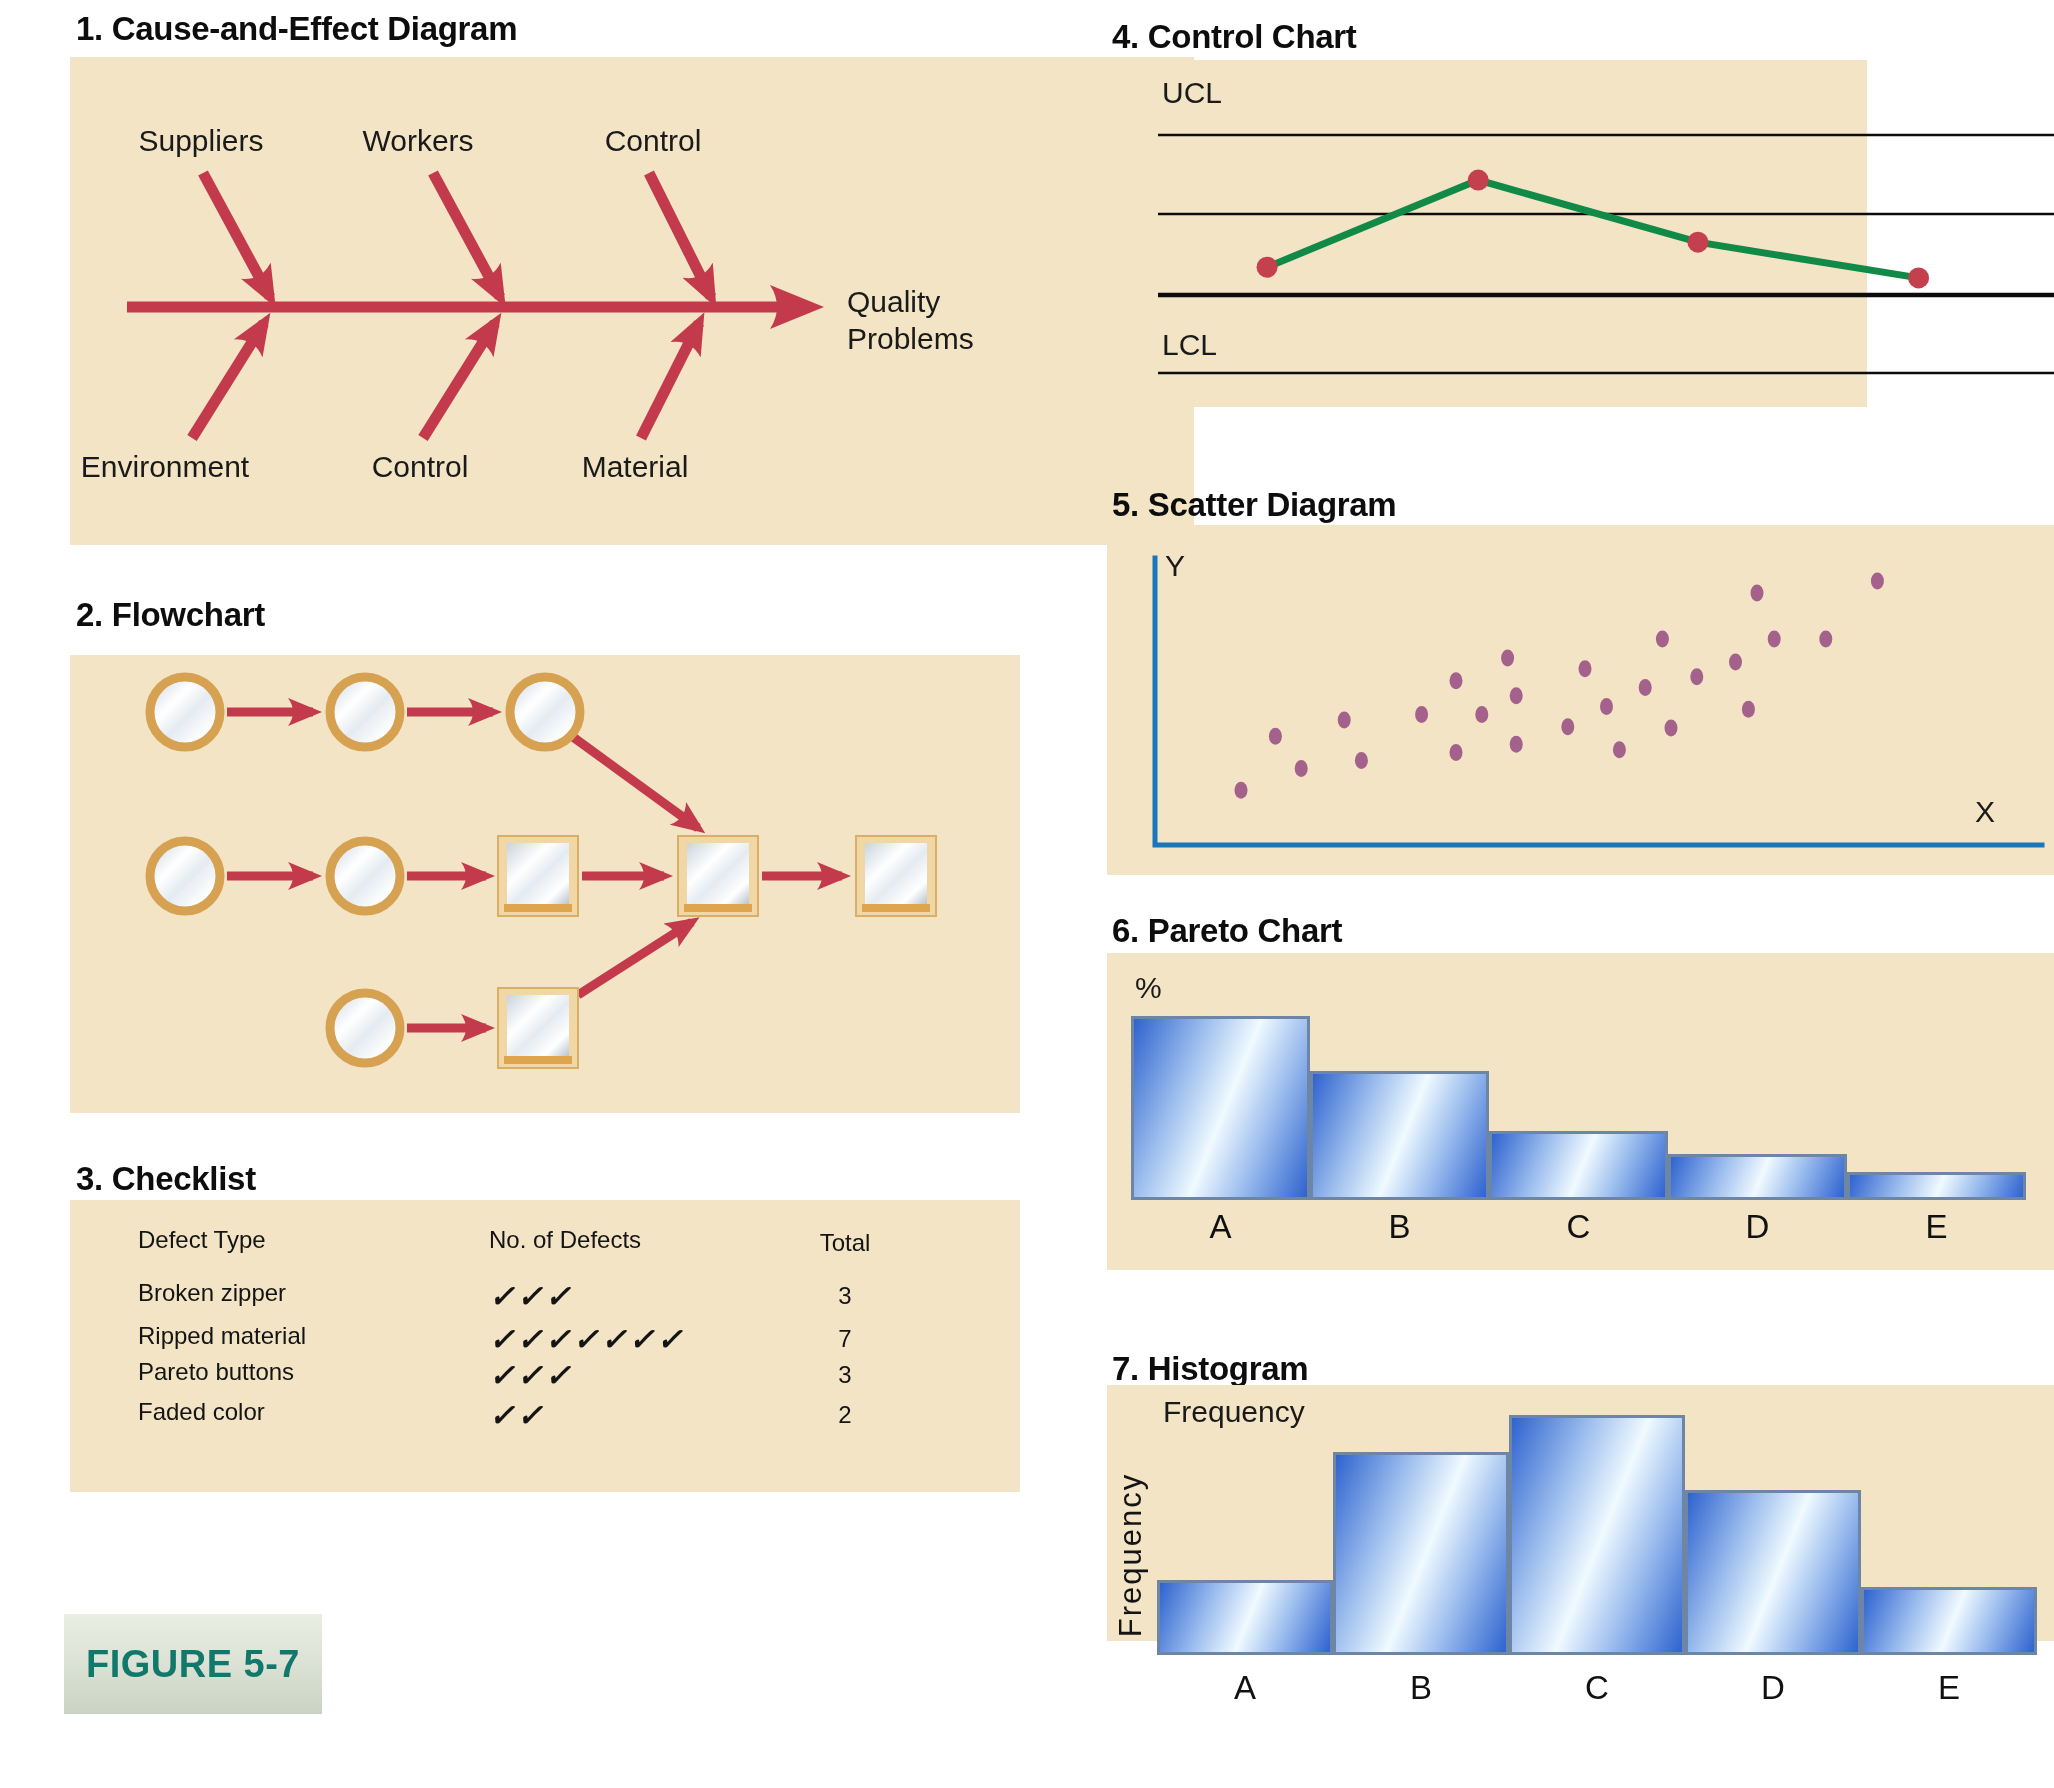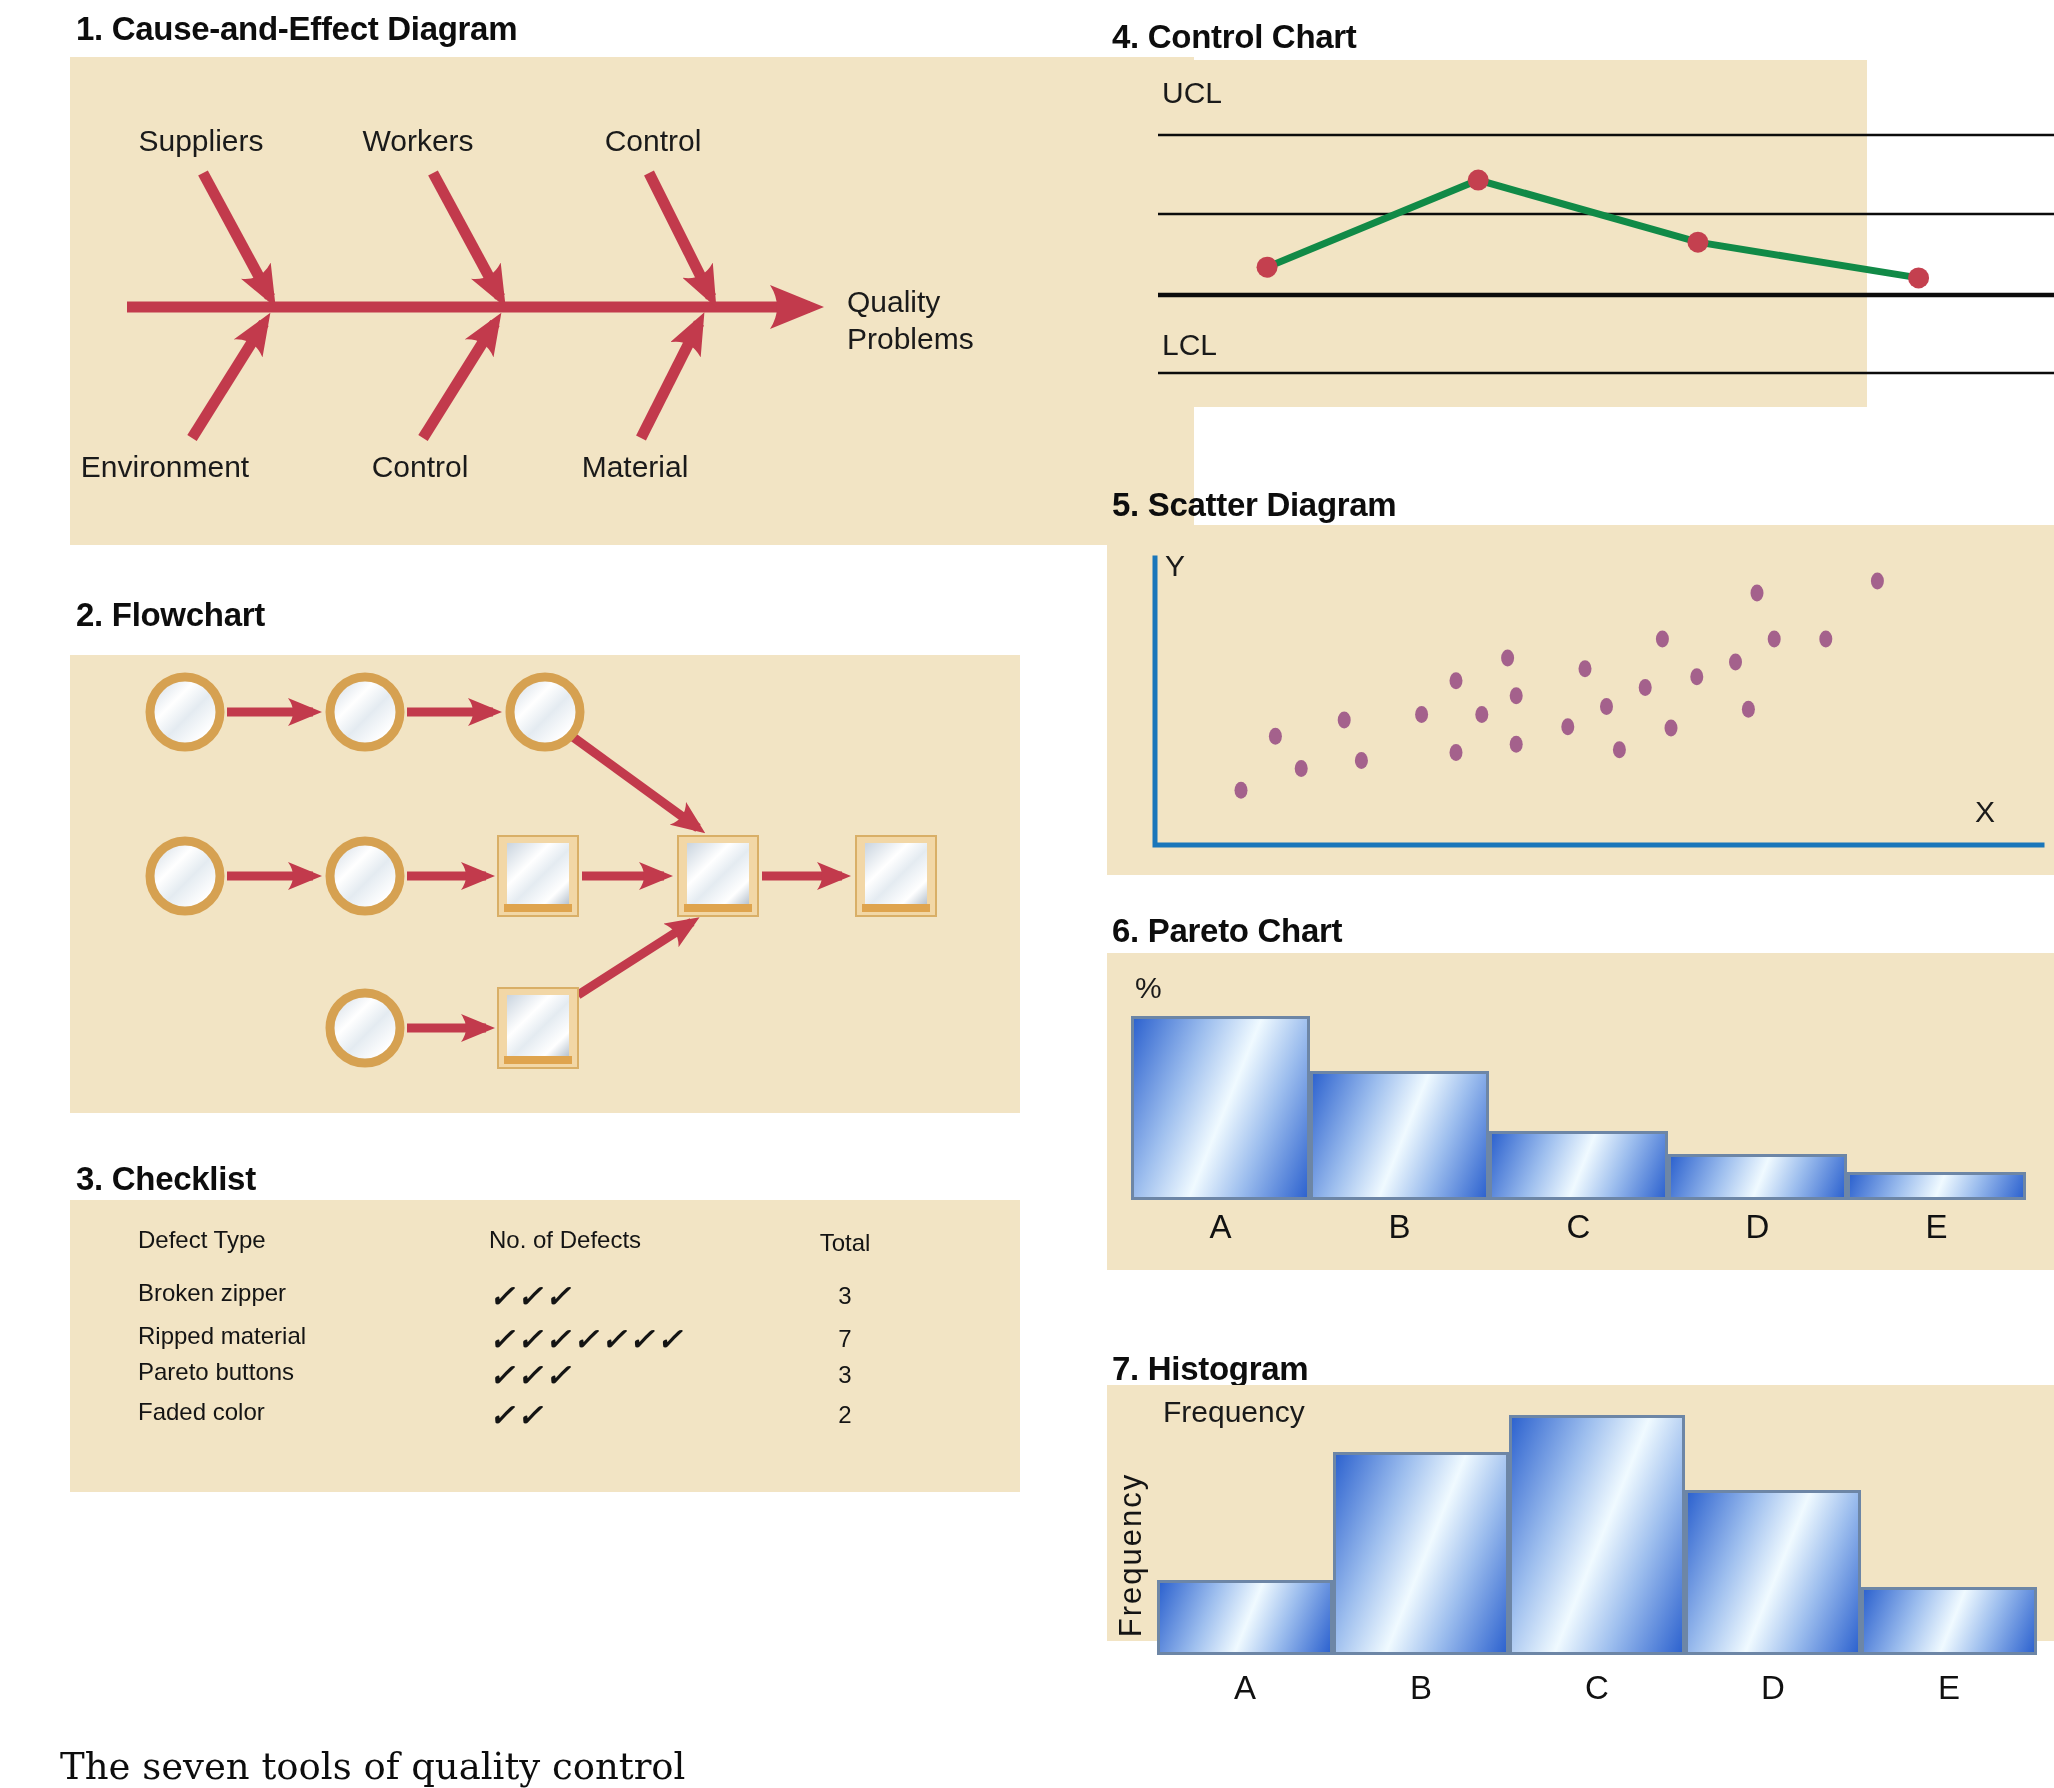--- a/index.html
+++ b/index.html
@@ -141,21 +141,23 @@
 
     <div class="chkcell" style="left:68px;top:158px">Pareto buttons</div>
     <div class="chkcell checks" style="left:419px;top:157px">✓✓✓</div>
     <div class="chkcell ctr" style="left:775px;top:175px">3</div>
 
     <div class="chkcell" style="left:68px;top:198px">Faded color</div>
     <div class="chkcell checks" style="left:419px;top:197px">✓✓</div>
     <div class="chkcell ctr" style="left:775px;top:215px">2</div>
   </div>
 
-  <div class="caption">The seven tools of quality control</div>
+  <div class="figbox">
+    <span>FIGURE 5-7</span>
+  </div>
 
   <div class="ptitle" style="left:1112px;top:18px">4. Control Chart</div>
   <div class="panel" style="left:1107px;top:60px;width:760px;height:347px">
     <svg id="ccsvg" width="947" height="347" viewBox="0 0 947 347">
         <line x1="51" y1="74.952" x2="947" y2="74.952" stroke="#0c0c0c" stroke-width="2.5"></line>
         <line x1="51" y1="154.068" x2="947" y2="154.068" stroke="#0c0c0c" stroke-width="2.5"></line>
         <line x1="51" y1="234.919" x2="947" y2="234.919" stroke="#0c0c0c" stroke-width="4.5"></line>
         <line x1="51" y1="312.994" x2="947" y2="312.994" stroke="#0c0c0c" stroke-width="2.5"></line>
         <polyline points="160.043,207.159 371.224,120.062 590.928,182.175 811.579,217.916" fill="none" stroke="#118a47" stroke-width="7" stroke-linecap="round"></polyline>
         <circle cx="160.043" cy="207.159" r="10.5" fill="#c4404f"></circle>

